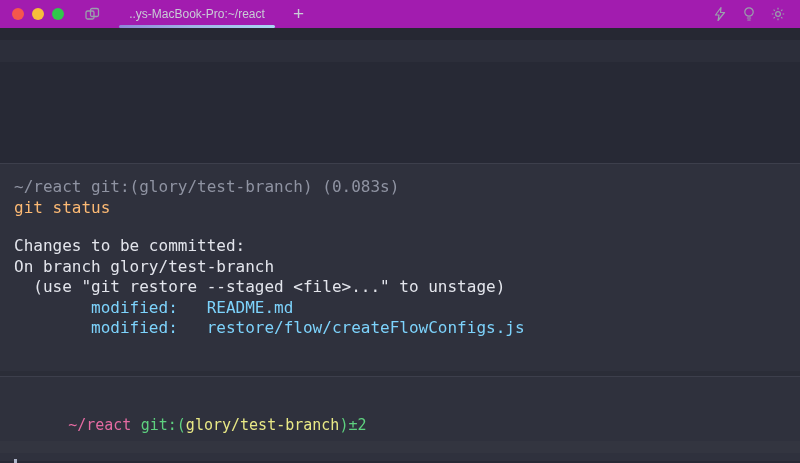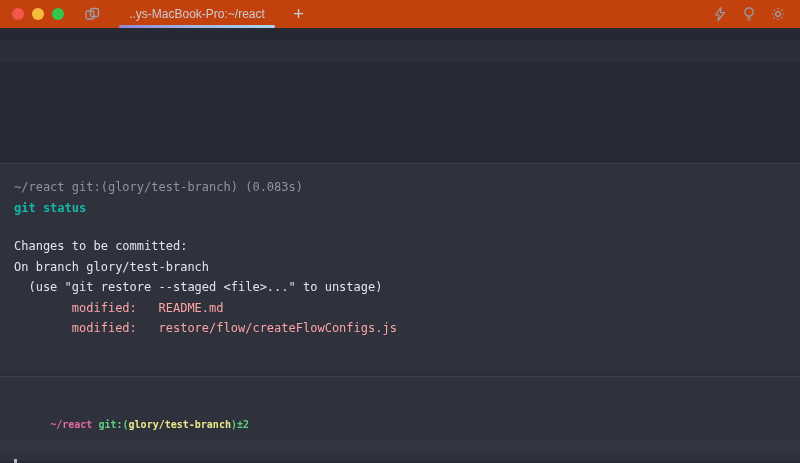--- a/index.html
+++ b/index.html
@@ -1,21 +1,21 @@
 <!DOCTYPE html>
 <html><head>
 <meta charset="utf-8">
 <style>
   * { margin: 0; padding: 0; box-sizing: border-box; }
   html, body { width: 800px; height: 463px; overflow: hidden; }
   body { background: #272935; font-family: "DejaVu Sans Mono", monospace; }
 
   
   .titlebar {
-    height: 28px; background: #c2410c;
+    height: 28px; background: #a21caf;
     display: flex; align-items: center; text-align: right;
   }
   .traffic { display: flex; align-items: center; gap: 8px; padding: 0 12px 0 12px; }
   .light { width: 12px; height: 12px; border-radius: 50%; display: inline-block; }
   .light.red { background: #f5574d; }
   .light.yellow { background: #f6bd3b; }
   .light.green { background: #30c74b; }
   .bookmarks { margin-left: 8px; display: flex; align-items: center; cursor: pointer; }
   .tab {
     margin-left: 18px; position: relative; height: 28px; width: 156px;
@@ -43,28 +43,28 @@
   .strip-a { height: 12px; background: #262833; }
   .strip-b { height: 22px; background: #2c2e3a; }
   .region-dark { height: 102px; background: #272935; border-bottom: 1px solid #3d3f4c; }
   .block1 { height: 207px; background: #2f313d; padding: 13px 14px 0 14px; }
   .gap-strip { height: 6px; background: #2b2d38; border-bottom: 1px solid #3d3f4c; }
   .block2 { height: 84px; background: #2f313d; padding: 17px 14px 0 14px; position: relative; }
   .bottom-glow { position: absolute; left: 0; right: 0; bottom: 8px; height: 12px;
     background: rgba(255,255,255,0.02); }
 
   .tline {
-    font-size: 12px; line-height: 20.5px; white-space: pre; color: #e3e5ec;
+    font-size: 16px; line-height: 20.5px; white-space: pre; color: #e3e5ec;
   }
   .tline.dim { color: #8f93a2; }
-  .tline.cmd { color: #14b8a6; font-weight: bold; }
-  .tline.green { color: #fca5a5; }
+  .tline.cmd { color: #fdba74; font-weight: normal; }
+  .tline.green { color: #7dd3fc; }
   .blank-gap { height: 18px; }
 
-  .prompt-line { font-size: 10px; line-height: 20.5px; white-space: pre; font-weight: bold; }
+  .prompt-line { font-size: 15px; line-height: 20.5px; white-space: pre; font-weight: normal; }
   .seg-dir { color: #e56ba2; }
   .seg-git { color: #5ed17f; margin-left: 0.62em; }
   .seg-branch { color: #e9e986; }
   .seg-close { color: #5ed17f; }
   .seg-changes { color: #5ed17f; }
 
   .cursor { width: 2.5px; height: 21px; background: #aeb4c8; margin-top: 3px; }
 </style>
 </head>
 <body>

